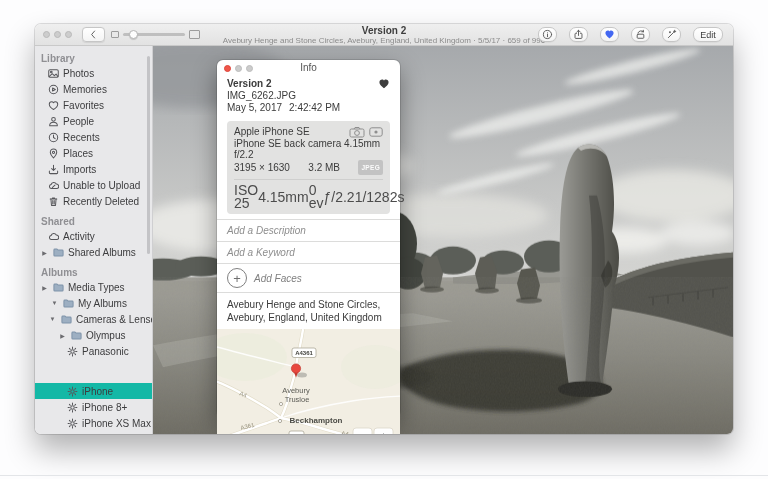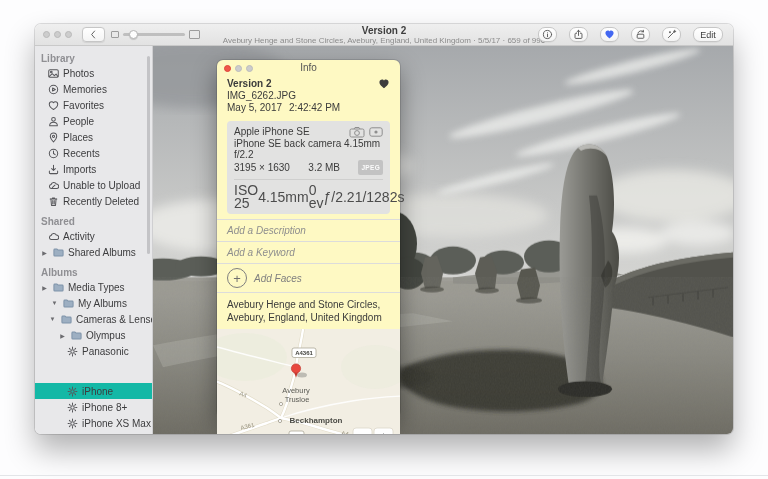--- a/index.html
+++ b/index.html
@@ -50,21 +50,21 @@
   .slabel { white-space:nowrap; }
   .scrollbar { position:absolute; right:2px; top:10px; width:3px; height:198px; border-radius:2px;
     background:#c3c3c6; }
 
   
   .photo-area { position:relative; flex:1; background:#d6d6d6; overflow:hidden; }
   .photo { position:absolute; inset:0; width:100%; height:100%; }
 
   
   .info-panel { position:absolute; left:64px; top:14px; width:183px; height:357px;
-    background:#fef9c3; border-radius:6px; display:flex; flex-direction:column;
+    background:#ffffff; border-radius:6px; display:flex; flex-direction:column;
     box-shadow:0 10px 24px rgba(0,0,0,.40), 0 0 0 1px rgba(0,0,0,.12); font-size:10px; color:#3b3b3b; }
   .ip-titlebar { position:relative; height:16px; flex:none; }
   .ip-lights { position:absolute; left:7px; top:5px; display:flex; gap:4px; }
   .ip-light { width:7px; height:7px; border-radius:50%; background:#cccccc; border:1px solid #bcbcbc; }
   .ip-light.red { background:#f0564a; border-color:#dd4439; }
   .ip-title { display:block; text-align:center; font-size:10px; color:#555; line-height:16px; }
   .ip-head { padding:1px 10px 3px; flex:none; }
   .row { display:flex; align-items:center; }
   .ip-version { font-weight:bold; line-height:13px; }
   .ip-heart { margin-left:auto; width:12px; height:11px; }
@@ -239,29 +239,29 @@
             <span class="slabel">Favorites</span>
           </div>
         <div class="srow" style="padding-left:13px">
             <svg class="ic">
               <use href="#i-person"></use>
             </svg>
             <span class="slabel">People</span>
           </div>
         <div class="srow" style="padding-left:13px">
             <svg class="ic">
+              <use href="#i-clock"></use>
+            </svg>
+            <span class="slabel">Recents</span>
+          </div>
+        <div class="srow" style="padding-left:13px">
+            <svg class="ic">
               <use href="#i-pin"></use>
             </svg>
             <span class="slabel">Places</span>
-          </div>
-        <div class="srow" style="padding-left:13px">
-            <svg class="ic">
-              <use href="#i-clock"></use>
-            </svg>
-            <span class="slabel">Recents</span>
           </div>
         <div class="srow" style="padding-left:13px">
             <svg class="ic">
               <use href="#i-tray"></use>
             </svg>
             <span class="slabel">Imports</span>
           </div>
         <div class="srow" style="padding-left:13px">
             <svg class="ic">
               <use href="#i-cloud-x"></use>

